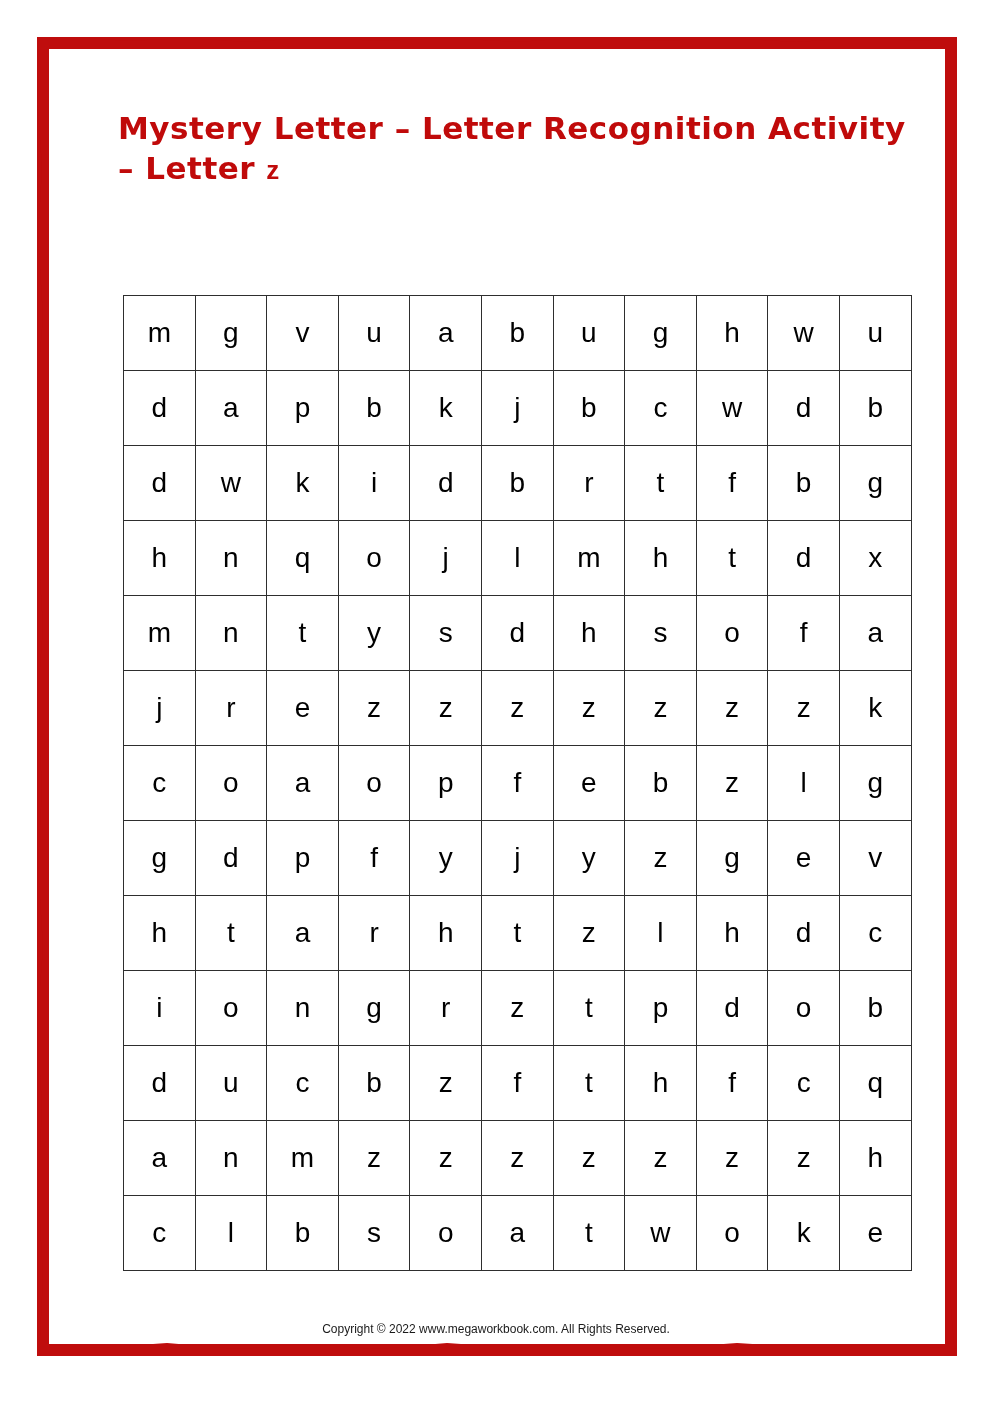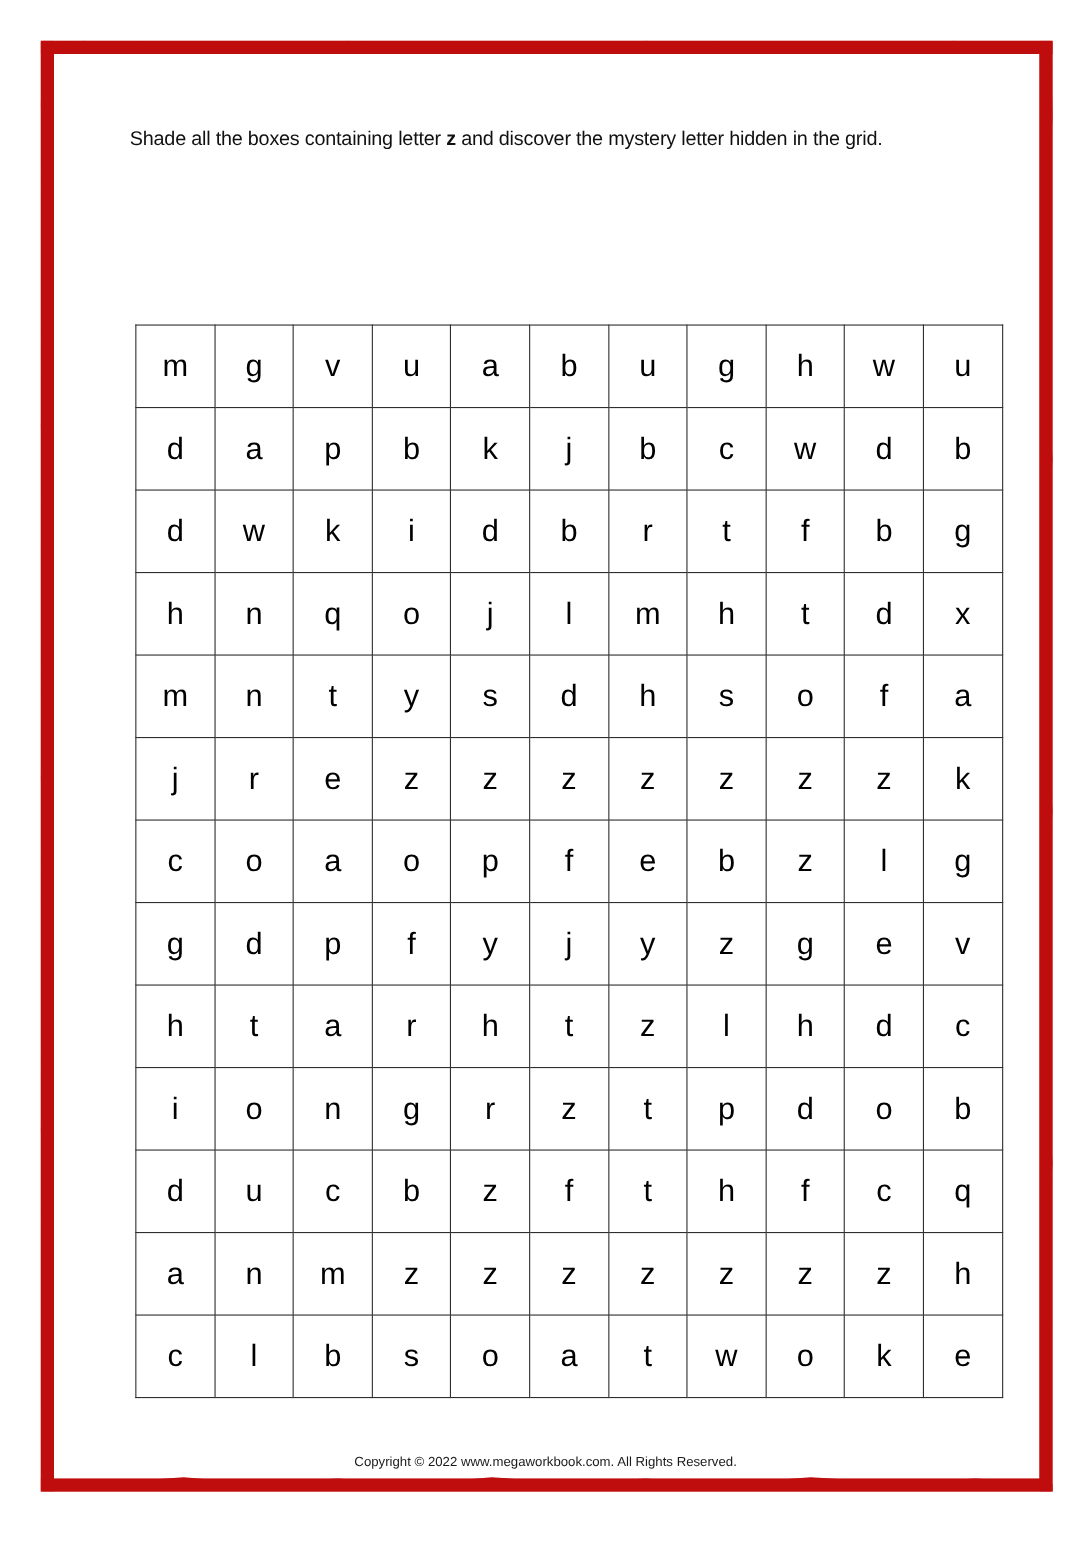--- a/index.html
+++ b/index.html
@@ -120,21 +120,21 @@
   <div class="frame-rough">
     <svg viewBox="0 0 920 1319" preserveAspectRatio="none" aria-hidden="true">
       <path d="M0,2 L40,0 L90,4 L150,1 L210,5 L280,0 L340,4 L410,1 L480,5 L550,0 L620,4 L690,1 L760,5 L830,0 L880,4 L920,1 L920,12 L0,12 Z" fill="#bf0d0d"></path>
       <path d="M0,1307 L60,1311 L130,1306 L200,1312 L270,1307 L340,1312 L410,1306 L480,1311 L550,1307 L620,1312 L700,1306 L780,1311 L850,1307 L920,1312 L920,1319 L0,1319 Z" fill="#bf0d0d"></path>
       <path d="M2,0 L0,60 L5,130 L1,200 L6,280 L0,350 L5,430 L1,510 L6,590 L0,670 L5,750 L1,830 L6,910 L0,990 L5,1070 L1,1150 L6,1240 L2,1319 L12,1319 L12,0 Z" fill="#bf0d0d"></path>
       <path d="M918,0 L920,70 L914,140 L919,220 L913,300 L920,380 L914,460 L919,540 L913,620 L920,700 L914,780 L919,860 L913,940 L920,1020 L914,1100 L919,1180 L913,1260 L918,1319 L908,1319 L908,0 Z" fill="#bf0d0d"></path>
     </svg>
   </div>
 
   <div class="content">
-    <p class="instructions"><span>Shade all the boxes containing letter </span><span class="hl">z</span><span> and discover the mystery letter hidden in the grid.</span></p>
+    <h1 class="title"><span>Mystery Letter – Letter Recognition Activity – Letter </span><span class="mystery-letter-value">z</span></h1>
   </div>
 
   <div class="grid-wrap">
     <table class="letter-grid">
       <tbody>
           <tr>
             <td>m</td>
             <td>g</td>
             <td>v</td>
             <td>u</td>

